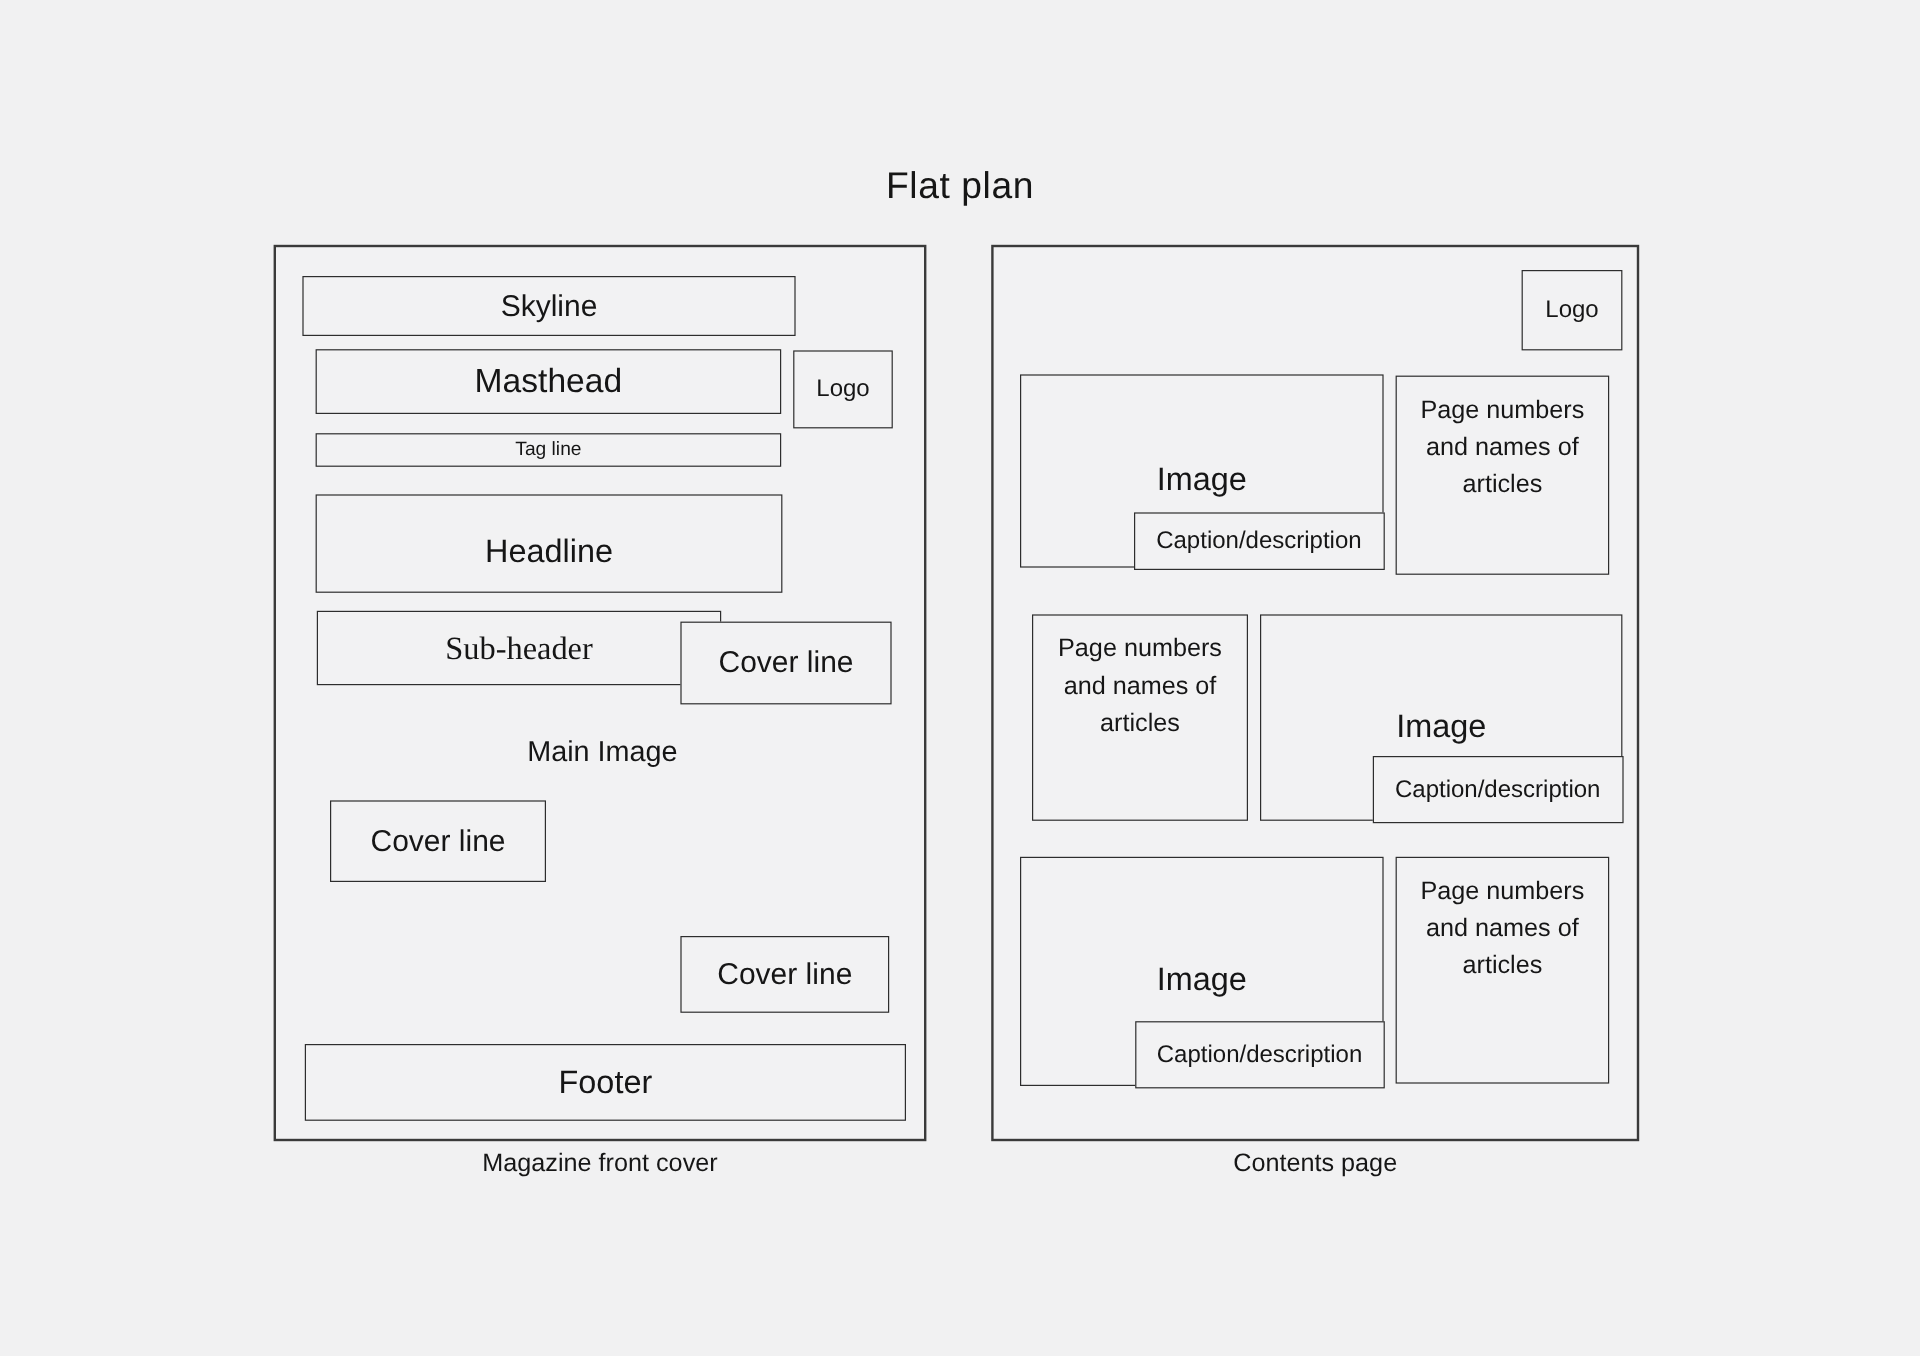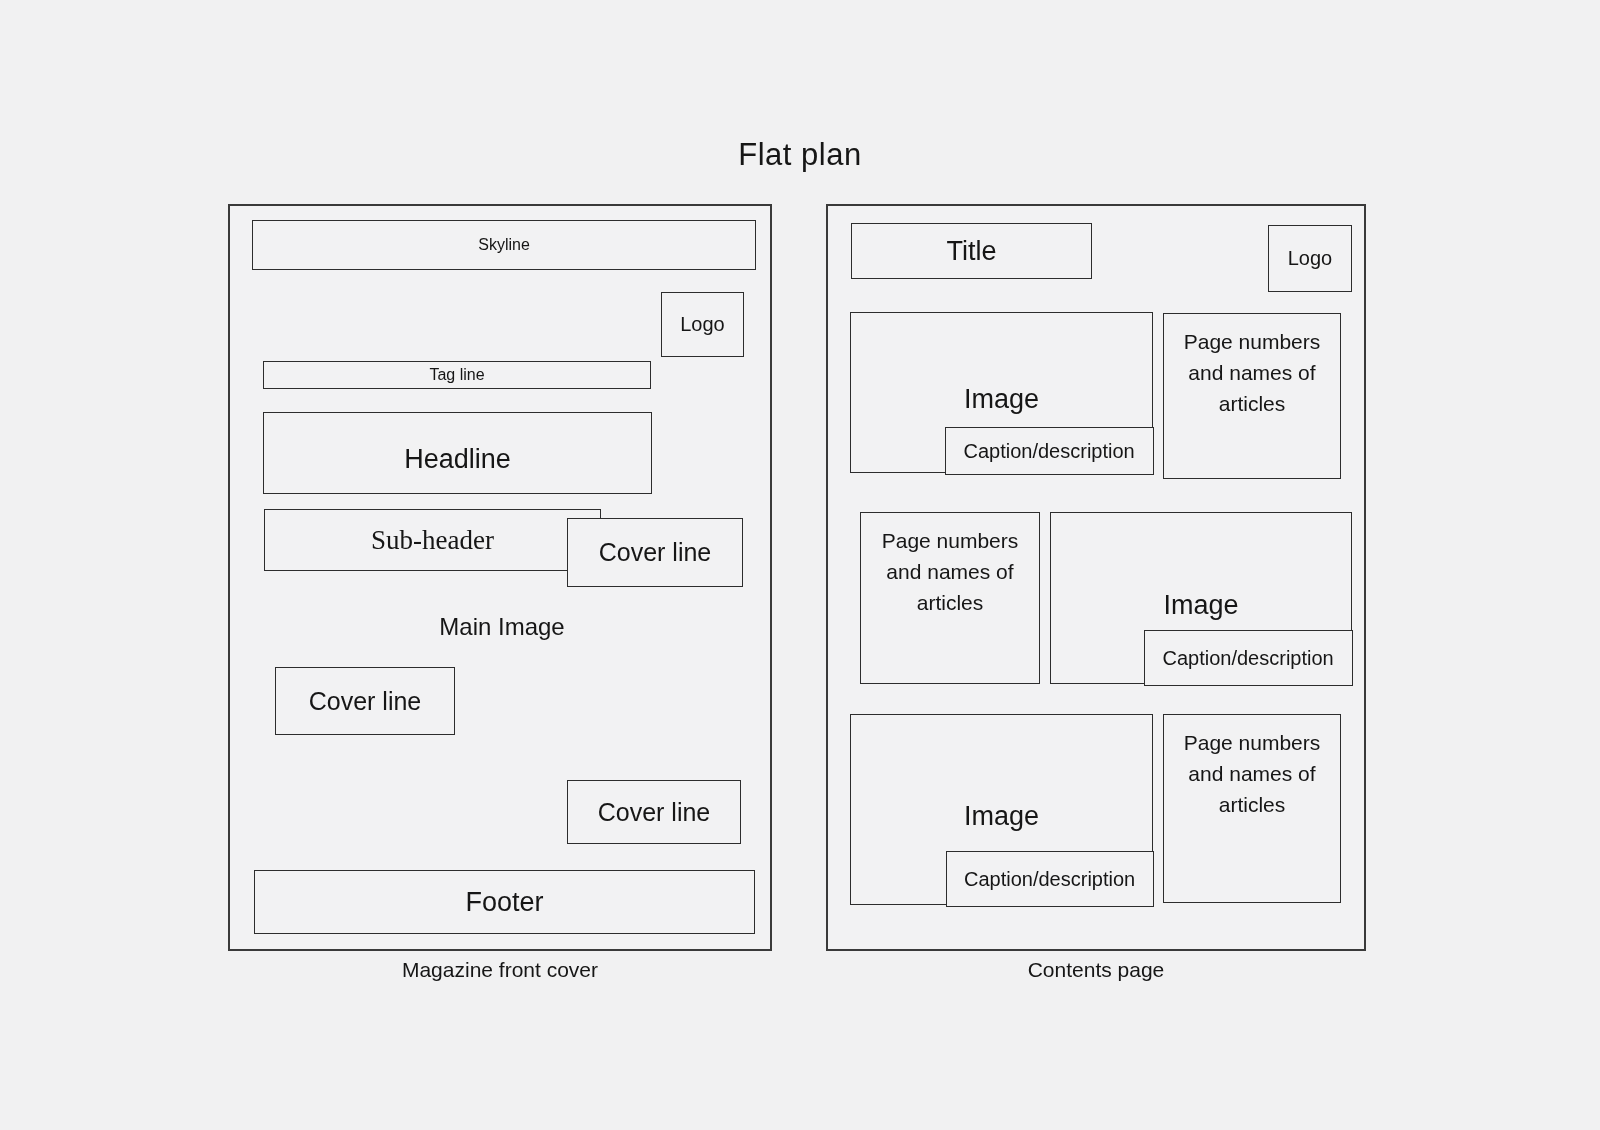--- a/index.html
+++ b/index.html
@@ -23,21 +23,21 @@
     position:absolute;box-sizing:border-box;
     border:1.6px solid #2d2d2d;background:#f2f2f3;
     display:flex;align-items:center;justify-content:center;
     text-align:center;
   }
   .top-align{align-items:center;}
   .plain-label{
     position:absolute;text-align:center;
   }
   
-  .skyline   {left:22px;  top:14px;  width:504px; height:50px; font-size:16px;}
+  .skyline   {left:22px;  top:24px;  width:411px; height:50px; font-size:25px;}
   .masthead  {left:33px;  top:85px;  width:388px; height:54px; font-size:28px;}
   .logo-l    {left:431px; top:86px;  width:83px;  height:65px; font-size:20px;}
   .tagline   {left:33px;  top:155px; width:388px; height:28px; font-size:16px;}
   .headline  {left:33px;  top:206px; width:389px; height:82px; font-size:27px; padding-top:13px;}
   .subheader {left:34px;  top:303px; width:337px; height:62px; font-size:27px;font-family:Liberation Serif, serif;}
   .coverline-a{left:337px;top:312px; width:176px; height:69px; font-size:25px;}
   .main-image-label{left:0;top:407px;width:544px;font-size:24px;}
   .coverline-b{left:45px; top:461px; width:180px; height:68px; font-size:25px;}
   .coverline-c{left:337px;top:574px; width:174px; height:64px; font-size:25px;}
   .footer    {left:24px;  top:664px; width:501px; height:64px; font-size:27px;}
@@ -72,34 +72,34 @@
   .caption-left{left:228px;width:544px;}
   .caption-right{left:826px;width:540px;}
 </style>
 </head>
 <body>
 
 <div class="diagram-title">Flat plan</div>
 
 <div class="page page-left">
   <div class="box skyline">Skyline</div>
+  <div class="box masthead">Masthead</div>
   <div class="box logo-l">Logo</div>
   <div class="box tagline">Tag line</div>
   <div class="box headline top-align">Headline</div>
   <div class="box subheader">Sub-header</div>
   <div class="box coverline-a">Cover line</div>
   <div class="plain-label main-image-label">Main Image</div>
   <div class="box coverline-b">Cover line</div>
   <div class="box coverline-c">Cover line</div>
   <div class="box footer">Footer</div>
 </div>
 <div class="page-caption caption-left">Magazine front cover</div>
 
 <div class="page page-right">
-  <div class="box title-box">Title</div>
   <div class="box logo-r">Logo</div>
 
   <div class="box image-box image-1 top-align">
     <span>Image</span>
     <div class="caption-box caption-1">Caption/description</div>
   </div>
   <div class="box pn-box pn-1">
     <span>Page numbers and names of articles</span>
   </div>
 

